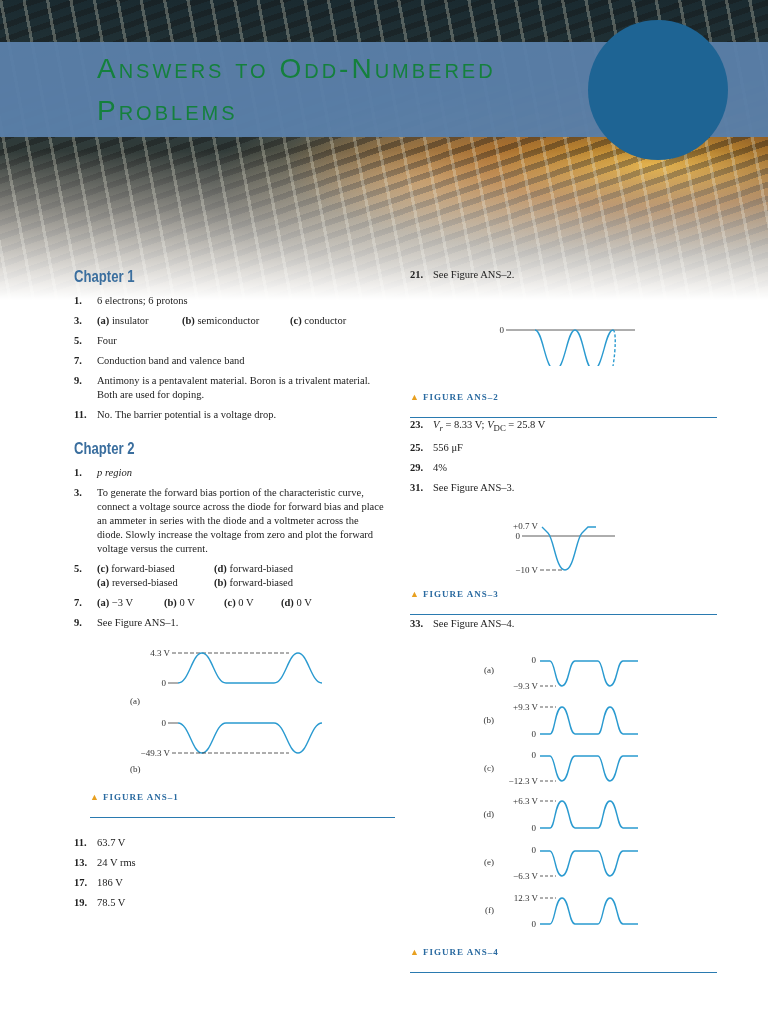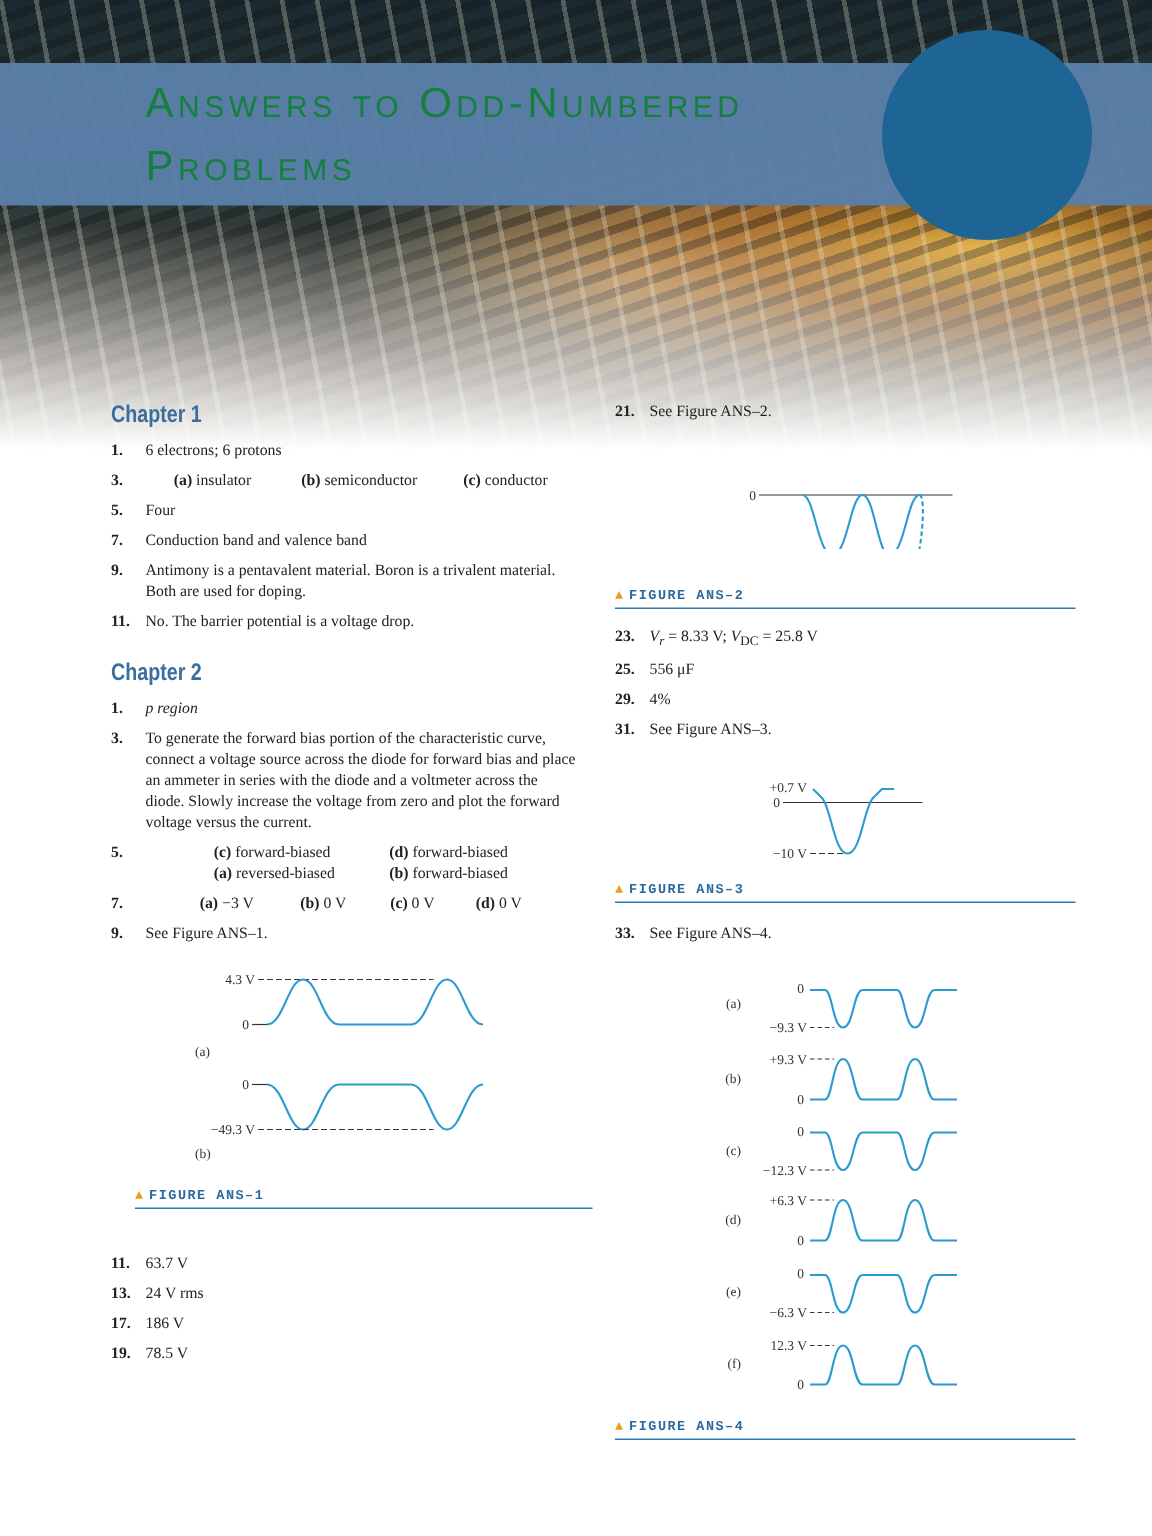--- a/index.html
+++ b/index.html
@@ -45,27 +45,27 @@
   .col-right { left:410px; width:310px; }
 
   .chapter-heading {
     font-family:"Liberation Sans", "DejaVu Sans", sans-serif;
     font-size:16px; font-weight:bold; color:#3a6e9e; transform:scaleX(0.82); transform-origin:left;
     margin-bottom:8px;
   }
   .ans { position:relative; padding-left:23px; line-height:14px; margin-bottom:6px; font-size:10.5px; }
   .ans .num { position:absolute; left:0; width:18px; text-align:left; font-weight:bold; }
   .ans .part { font-weight:bold; }
-  .ans .row { display:flex;justify-content:center; }
+  .ans .row { display:flex; }
   .ans .cell { white-space:nowrap; }
 
   .fig-caption {
-    font-family:Liberation Mono, monospace;
+    font-family:Liberation Serif, serif;
     font-size:9px; font-weight:bold; color:#2a6aa0; letter-spacing:1px;
-    border-bottom:1px solid #2a7ab0; padding-bottom:3px; margin-top:4px;
+    border-bottom:1px solid #2a7ab0; padding-bottom:15px; margin-top:4px;
   }
   .fig-caption .tri { color:#e8a020; margin-right:3px; }
 
   .fig { position:relative; }
   .fig svg { display:block; }
   .fig text { font-family:"Liberation Serif", "DejaVu Serif", serif; font-size:9px; fill:#333; }
 </style>
 </head>
 <body>
 

